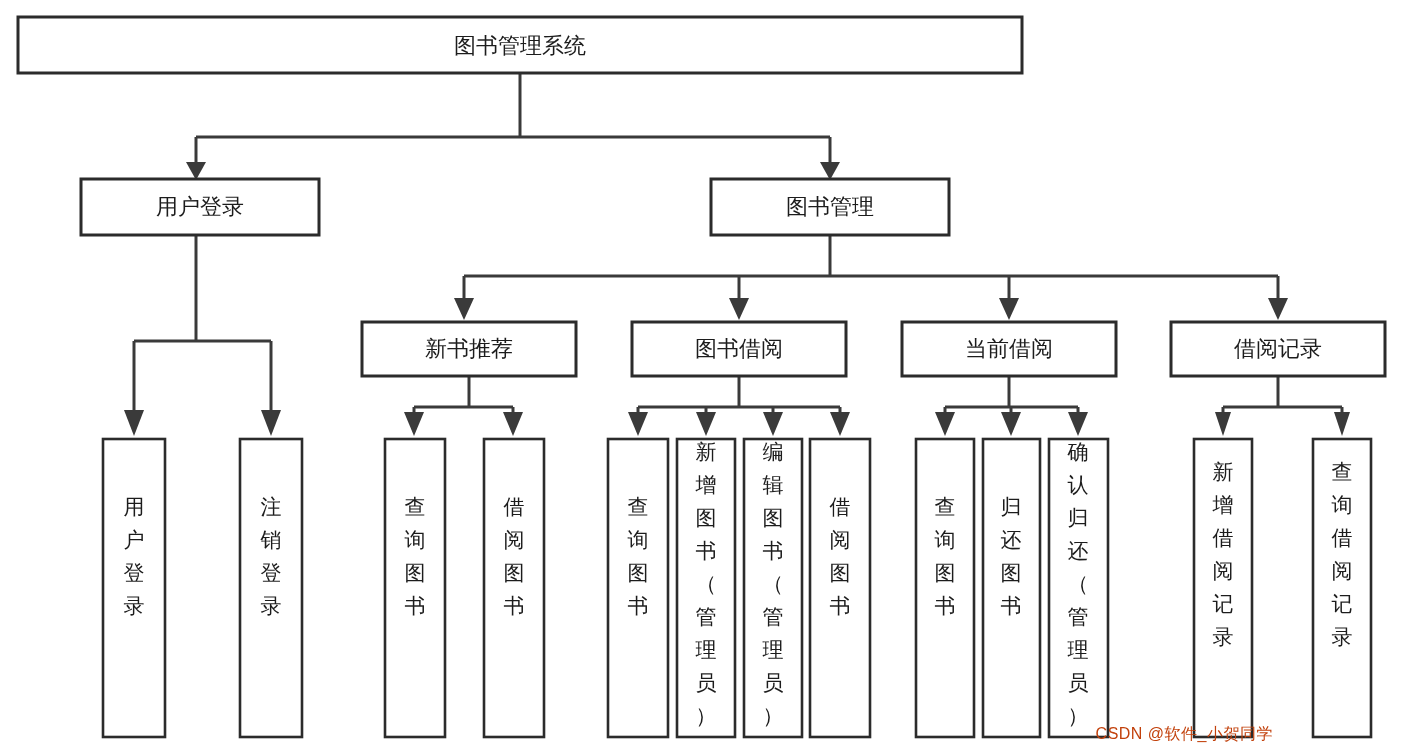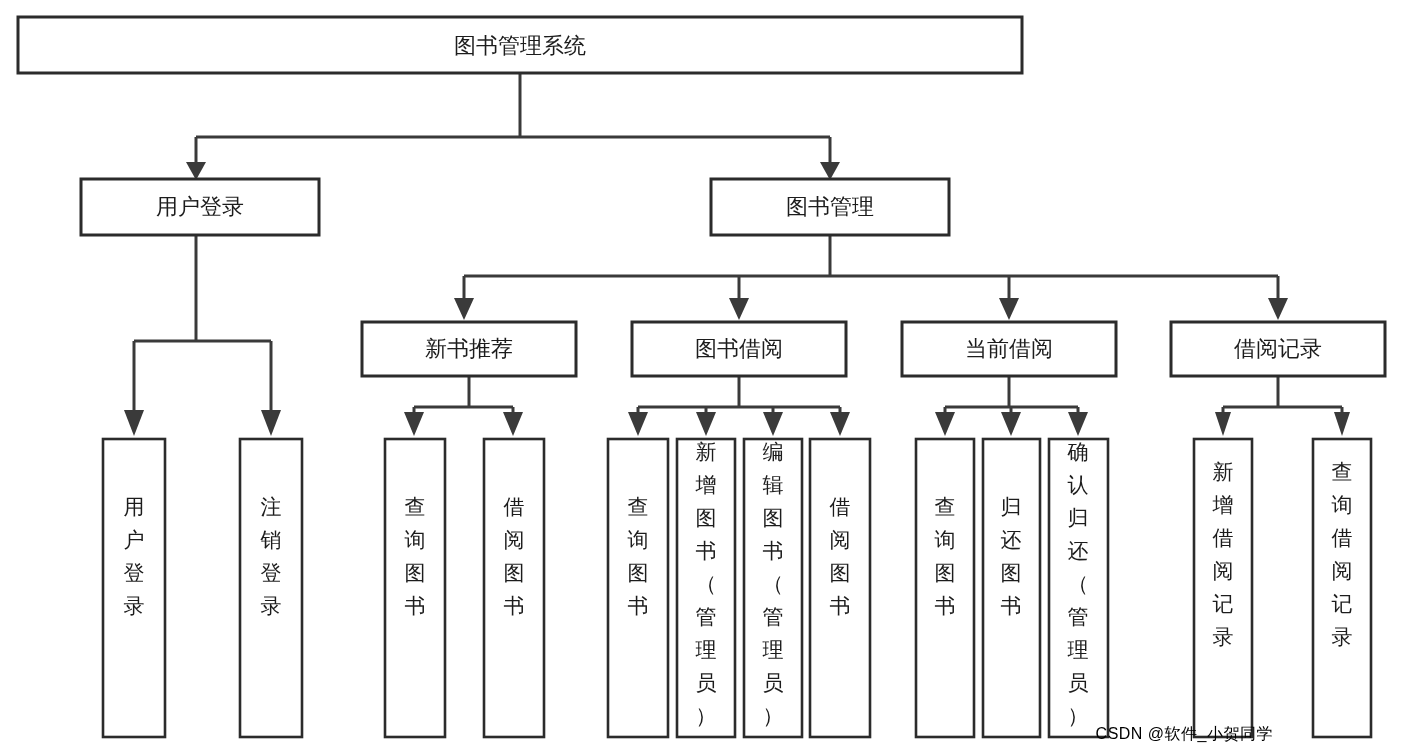--- a/index.html
+++ b/index.html
@@ -56,21 +56,21 @@
     fill: #1c1c1c;
     font-size: 21px;
     text-anchor: middle;
   }
   .watermark {
     position: absolute;
     right: 14px;
     bottom: 6px;
     font-family: "Liberation Sans", "DejaVu Sans", sans-serif;
     font-size: 16px;
-    color: #000000;
+    color: #c2410c;
     letter-spacing: 0.5px;
     white-space: nowrap;
     user-select: none;
   }
 </style>
 </head>
 <body>
 
 <div id="diagram-root">
   <svg class="flow" viewBox="0 0 1405 747" xmlns="http://www.w3.org/2000/svg">

